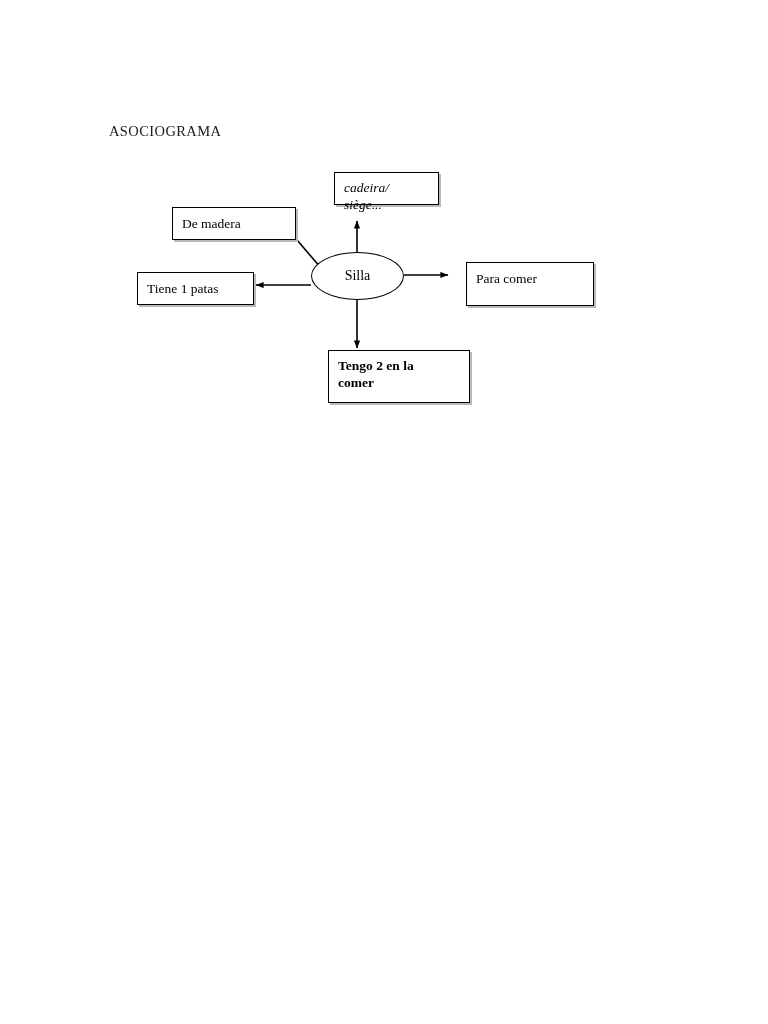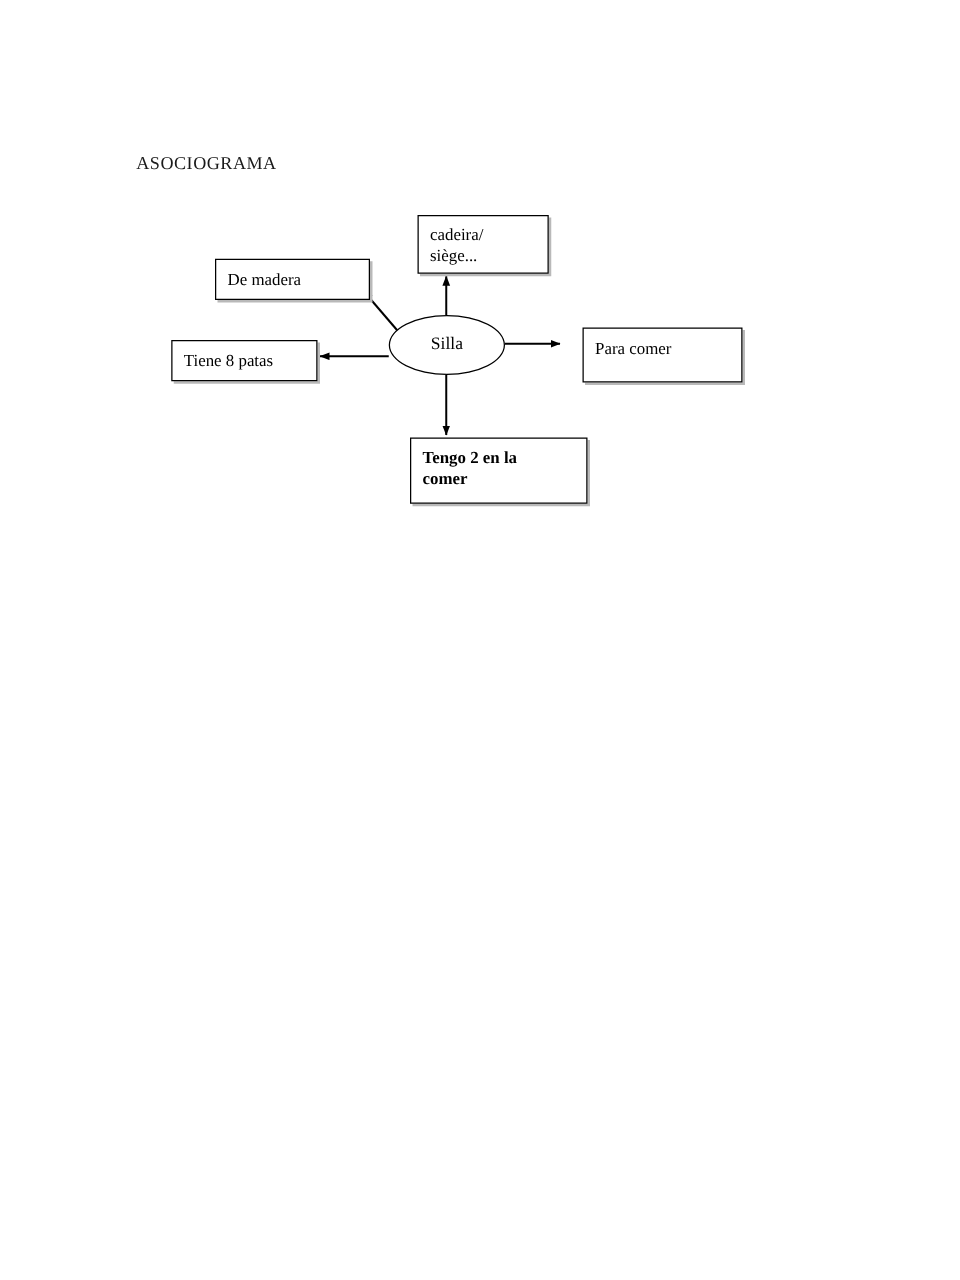--- a/index.html
+++ b/index.html
@@ -61,21 +61,21 @@
     font-size: 13.5px;
     line-height: 1.28;
     color: #000000;
     padding: 6px 8px 4px 9px;
   }
   .node-box .line {
     display: block;
     white-space: nowrap;
   }
 
-  #box-cadeira  { left: 334px; top: 172px; width: 105px; height: 47px; }
+  #box-cadeira  { left: 334px; top: 172px; width: 105px; height: 33px; font-style: italic; }
   #box-madera   { left: 172px; top: 207px; width: 124px; height: 33px;
                   display: flex; align-items: center; padding-top: 0; padding-bottom: 0; }
   #box-patas    { left: 137px; top: 272px; width: 117px; height: 33px;
                   display: flex; align-items: center; padding-top: 0; padding-bottom: 0; }
   #box-comer    { left: 450px; top: 262px; width: 128px; height: 44px;
                   padding-top: 7px; margin-left: 16px; }
   #box-cocina   { left: 328px; top: 350px; width: 142px; height: 53px; font-weight: bold; }
 
   
   #ellipse-silla {
@@ -130,21 +130,21 @@
     <div id="box-cadeira" class="node-box">
       <span class="line">cadeira/</span>
       <span class="line">siège...</span>
     </div>
 
     <div id="box-madera" class="node-box">
       <span class="line">De madera</span>
     </div>
 
     <div id="box-patas" class="node-box">
-      <span class="line">Tiene 8 patas</span>
+      <span class="line">Tiene 1 patas</span>
     </div>
 
     <div id="box-comer" class="node-box">
       <span class="line">Para comer</span>
     </div>
 
     <div id="box-cocina" class="node-box">
       <span class="line">Tengo 2 en la</span>
       <span class="line">comer</span>
     </div>

